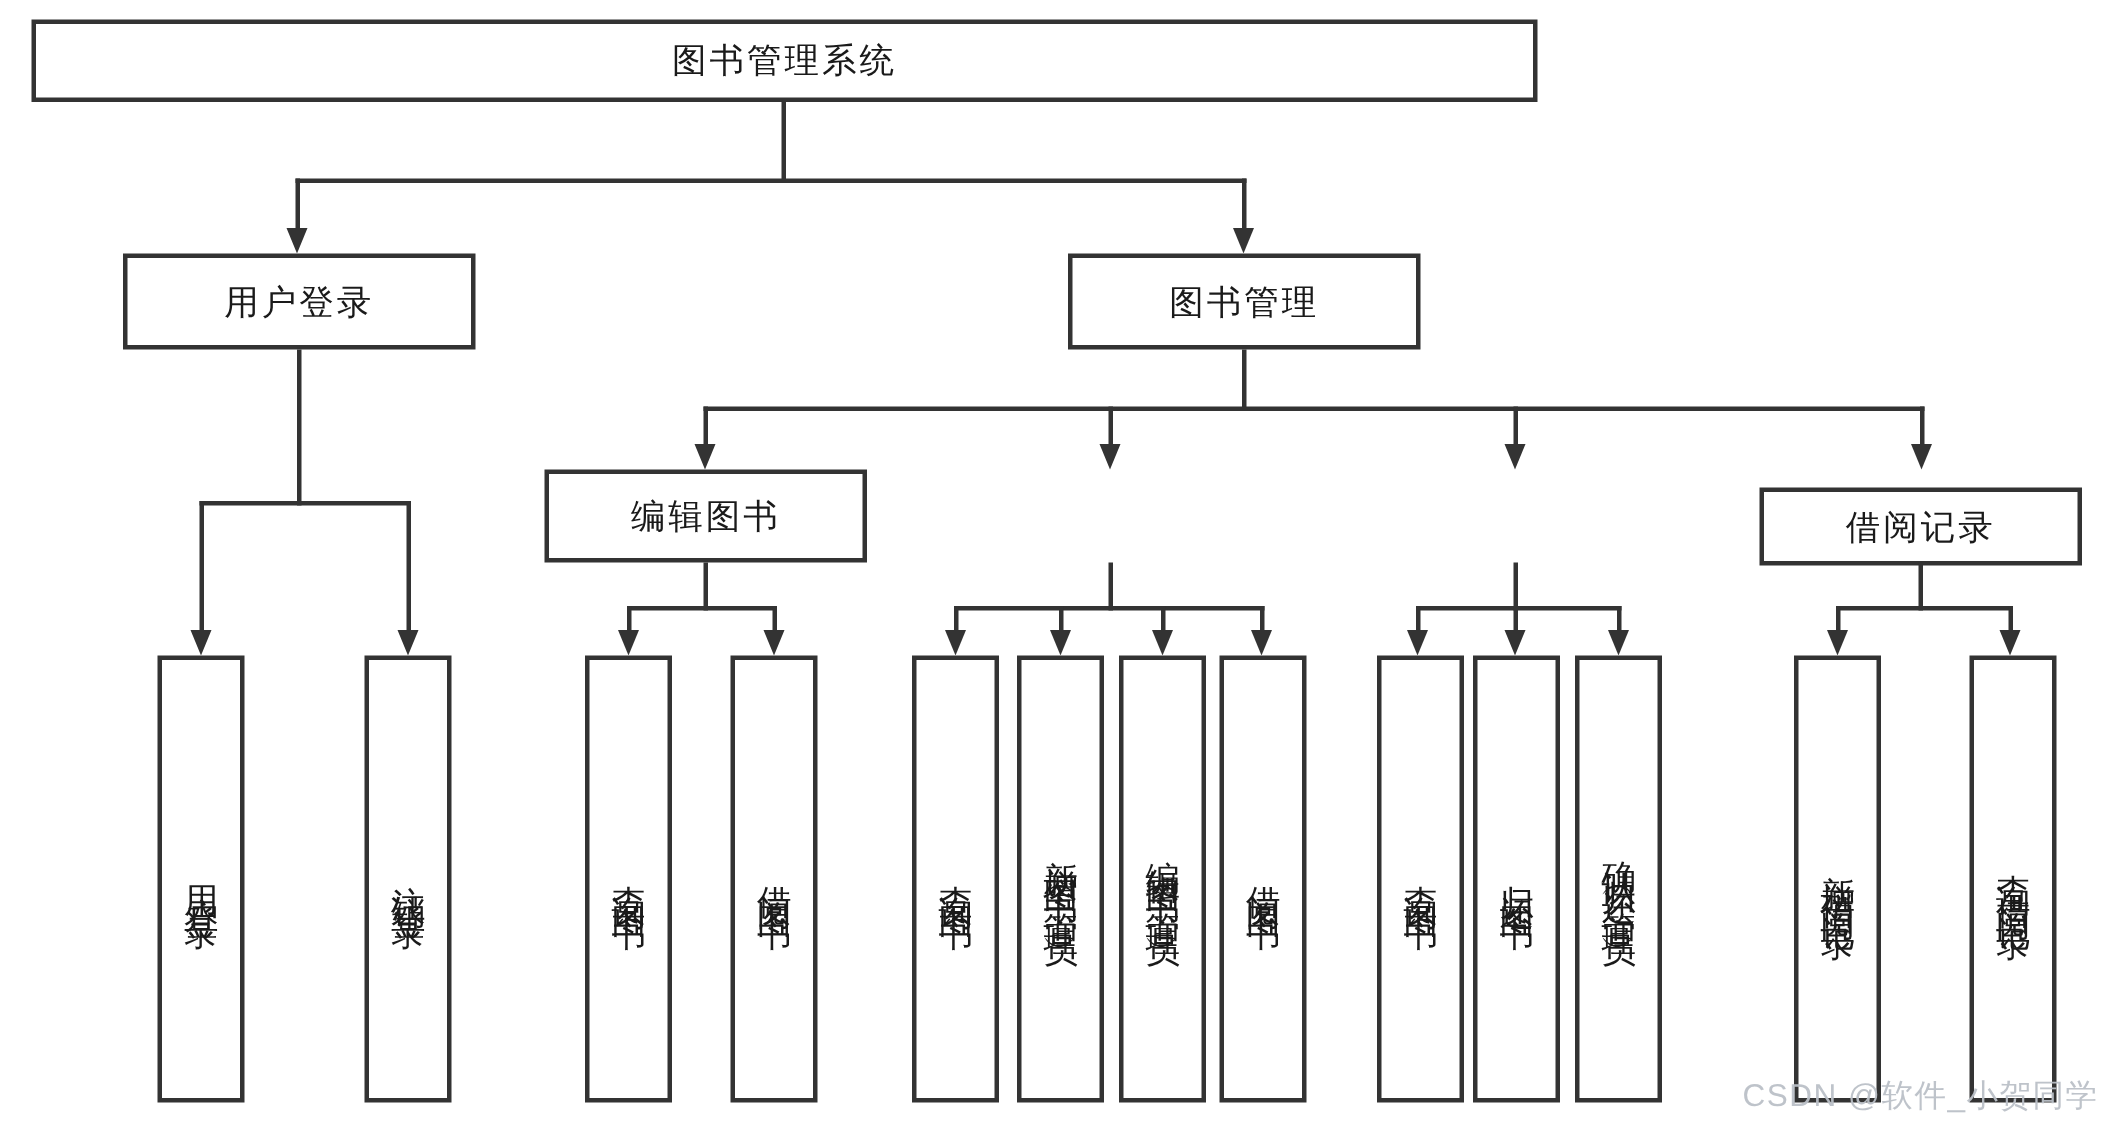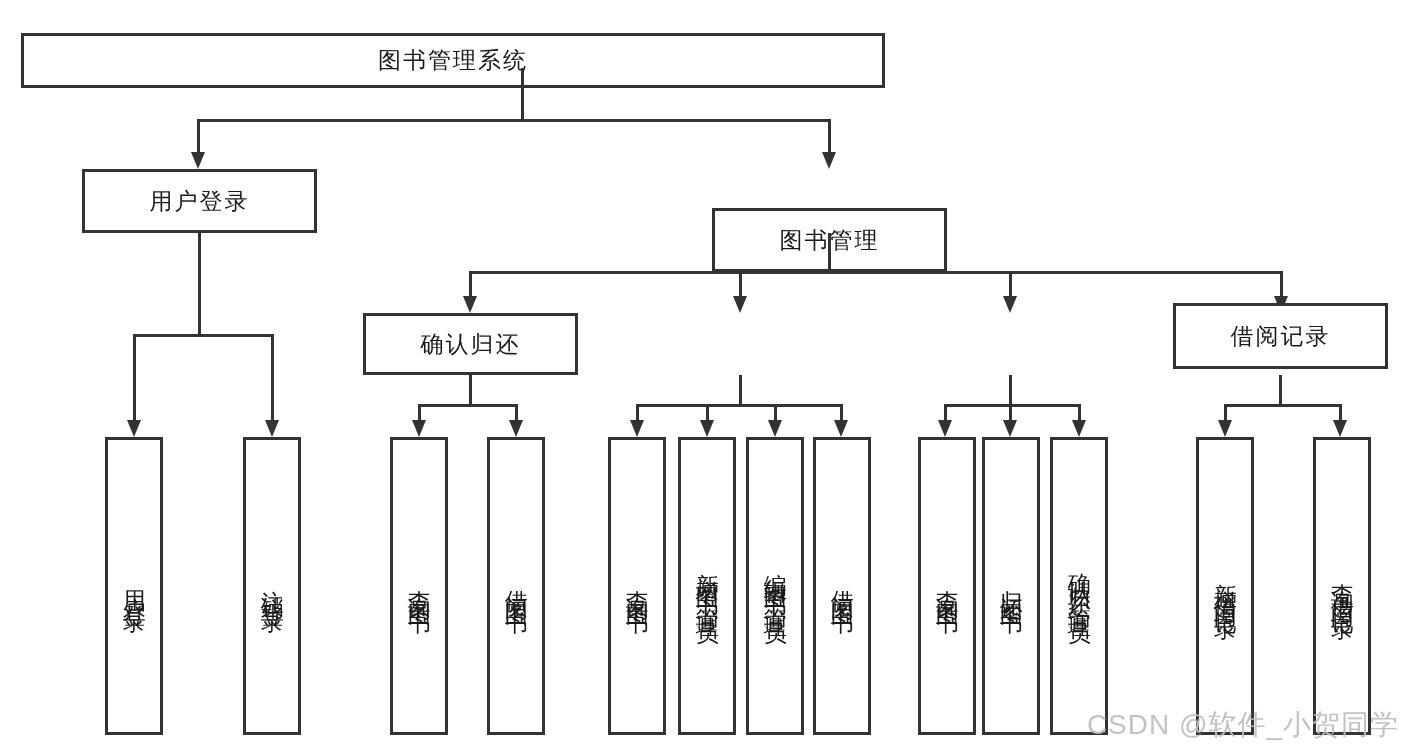--- a/index.html
+++ b/index.html
@@ -33,47 +33,47 @@
   .vline{position:absolute;width:3px;background:#333333;}
   .arrow{
     position:absolute;width:0;height:0;
     border-left:7px solid transparent;
     border-right:7px solid transparent;
     border-top:17px solid #333333;
   }
   .watermark{
     position:absolute;
     right:6px;bottom:3px;
-    font-size:28px;
+    font-size:21px;
     color:rgba(187,192,199,0.95);
     letter-spacing:1px;
     z-index:20;
     white-space:nowrap;
   }
 </style>
 </head>
 <body>
 
 <div id="canvas">
 
-  <div class="box" style="left:21px;top:13px;width:864px;height:55px;margin-top:20px;">
+  <div class="box" style="left:21px;top:13px;width:1004px;height:55px;">
     <span>图书管理系统</span>
   </div>
 
   <div class="vline" style="left:521px;top:68px;height:54px;"></div>
   <div class="hline" style="left:197px;top:119px;width:634px;"></div>
   <div class="vline" style="left:197px;top:119px;height:36px;"></div>
   <div class="arrow" style="left:191px;top:152px;"></div>
   <div class="vline" style="left:828px;top:119px;height:36px;"></div>
   <div class="arrow" style="left:822px;top:152px;"></div>
 
   <div class="box" style="left:82px;top:169px;width:235px;height:64px;">
     <span>用户登录</span>
   </div>
-  <div class="box" style="left:712px;top:169px;width:235px;height:64px;margin-top:39px;">
+  <div class="box" style="left:712px;top:169px;width:235px;height:64px;">
     <span>图书管理</span>
   </div>
 
   <div class="vline" style="left:198px;top:233px;height:104px;"></div>
   <div class="hline" style="left:133px;top:334px;width:141px;"></div>
   <div class="vline" style="left:133px;top:334px;height:87px;"></div>
   <div class="arrow" style="left:127px;top:420px;"></div>
   <div class="vline" style="left:271px;top:334px;height:87px;"></div>
   <div class="arrow" style="left:265px;top:420px;"></div>
 
@@ -82,23 +82,23 @@
   <div class="vline" style="left:469px;top:271px;height:27px;"></div>
   <div class="arrow" style="left:463px;top:296px;"></div>
   <div class="vline" style="left:739px;top:271px;height:27px;"></div>
   <div class="arrow" style="left:733px;top:296px;"></div>
   <div class="vline" style="left:1009px;top:271px;height:27px;"></div>
   <div class="arrow" style="left:1003px;top:296px;"></div>
   <div class="vline" style="left:1280px;top:271px;height:27px;"></div>
   <div class="arrow" style="left:1274px;top:296px;"></div>
 
   <div class="box" style="left:363px;top:313px;width:215px;height:62px;">
-    <span>确认归还</span>
+    <span>编辑图书</span>
   </div>
-  <div class="box" style="left:1173px;top:303px;width:215px;height:66px;">
+  <div class="box" style="left:1173px;top:325px;width:215px;height:52px;">
     <span>借阅记录</span>
   </div>
 
   <div class="vline" style="left:469px;top:375px;height:32px;"></div>
   <div class="hline" style="left:418px;top:404px;width:100px;"></div>
   <div class="vline" style="left:418px;top:404px;height:17px;"></div>
   <div class="arrow" style="left:412px;top:420px;"></div>
   <div class="vline" style="left:515px;top:404px;height:17px;"></div>
   <div class="arrow" style="left:509px;top:420px;"></div>
 

